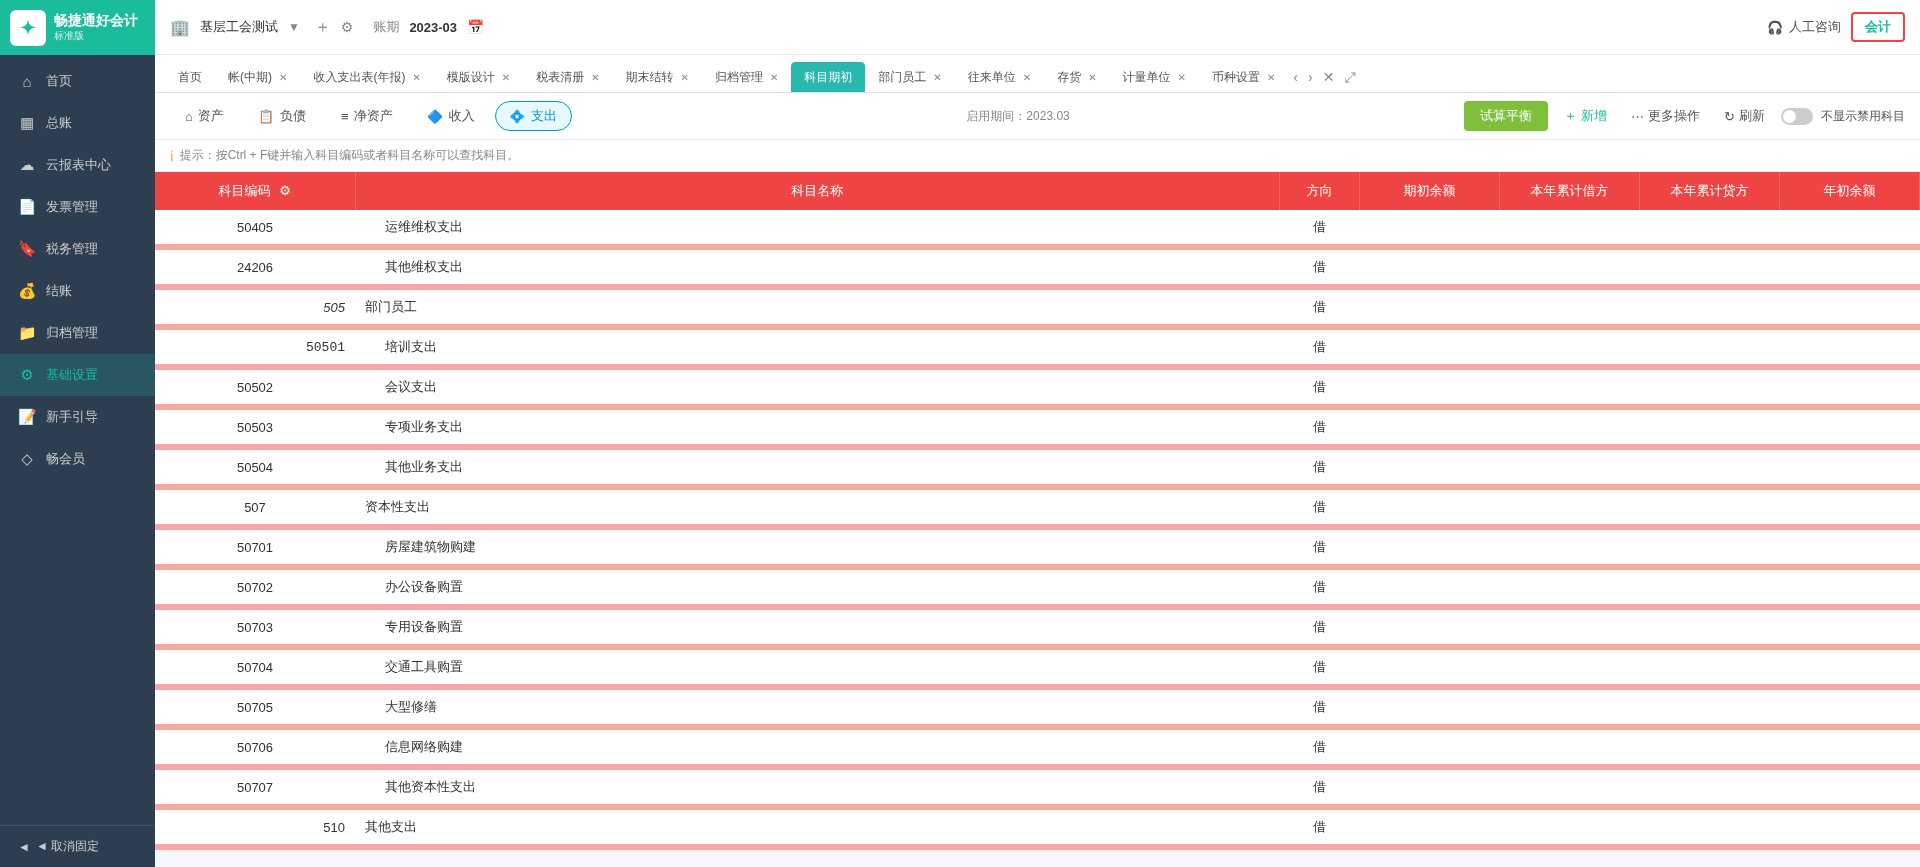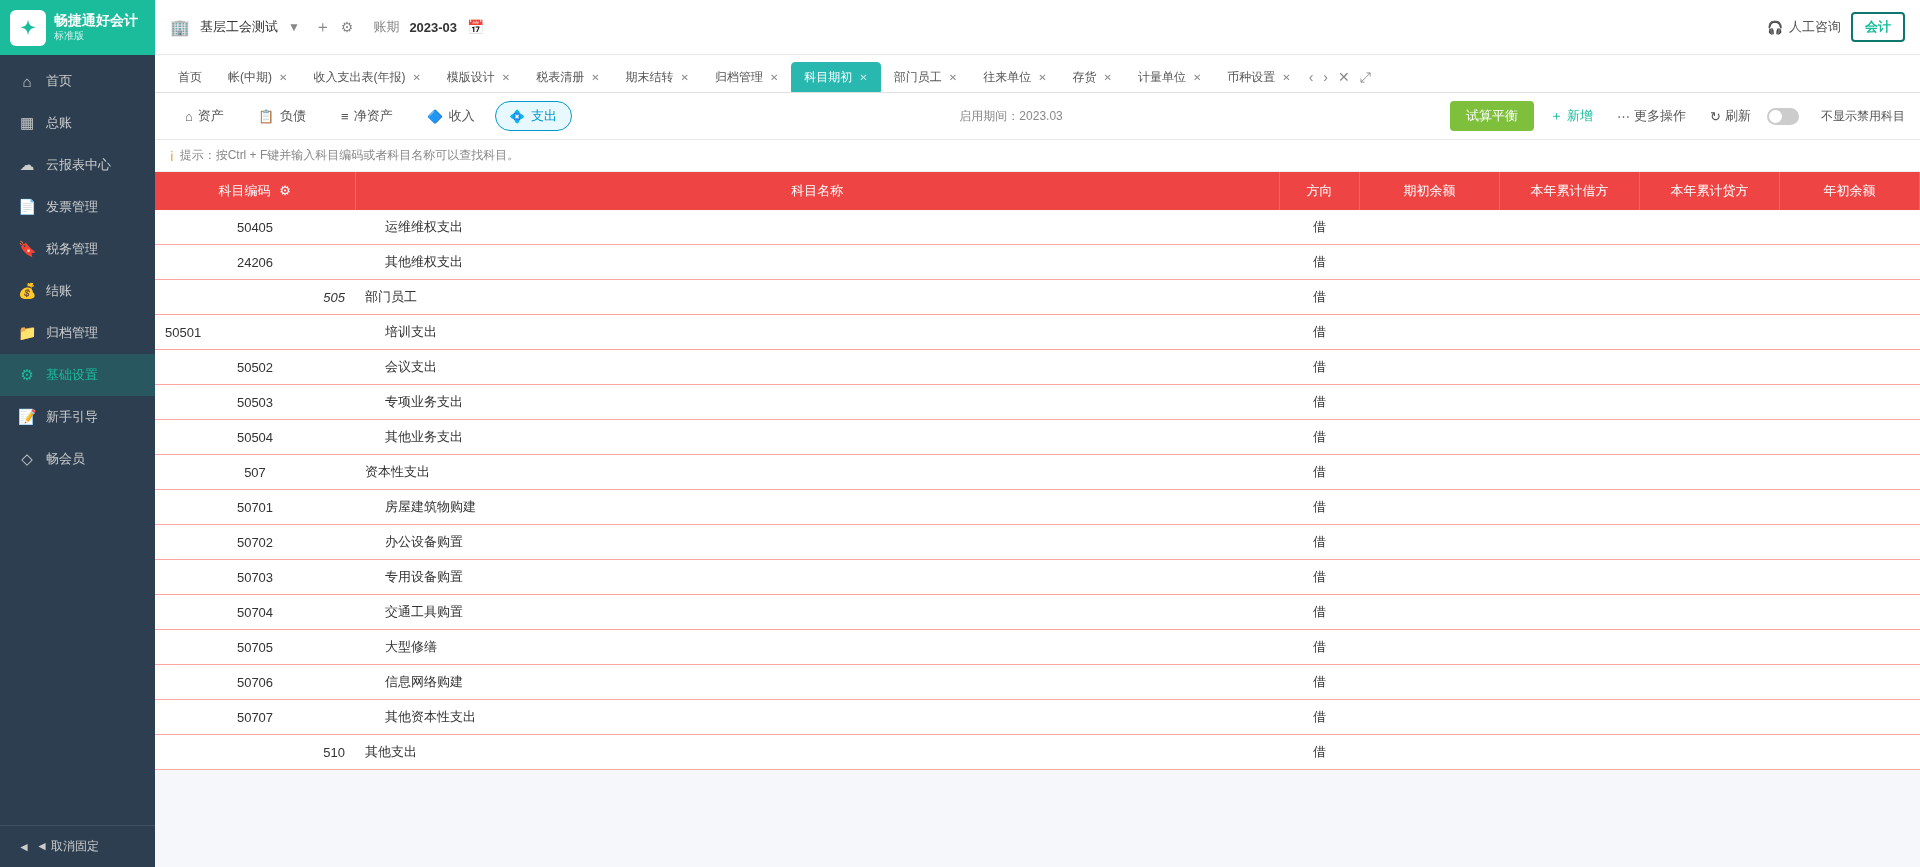--- a/index.html
+++ b/index.html
@@ -17,56 +17,56 @@
     .sidebar-item-icon { font-size: 15px; width: 18px; text-align: center; }
     .sidebar-footer { padding: 12px 18px; color: #ccc; font-size: 12px; display: flex; align-items: center; gap: 6px; cursor: pointer; border-top: 1px solid rgba(255,255,255,0.1); }
 
     
     .main { flex: 1; display: flex; flex-direction: column; height: 867px; overflow: hidden; }
 
     
     .topbar { background: white; height: 55px; display: flex; align-items: center; padding: 0 15px; gap: 10px; border-bottom: 1px solid #e8e8e8; flex-shrink: 0; }
     .topbar-right { margin-left: auto; display: flex; align-items: center; gap: 10px; }
     .btn-support { display: flex; align-items: center; gap: 5px; color: #555; font-size: 13px; cursor: pointer; }
-    .btn-accounting { border: 2px solid #0f766e; color: #1abc9c; padding: 4px 12px; border-radius: 4px; font-size: 13px; font-weight: bold; cursor: pointer; }
+    .btn-accounting { border: 2px solid #ef4444; color: #1abc9c; padding: 4px 12px; border-radius: 4px; font-size: 13px; font-weight: bold; cursor: pointer; }
 
     
     .tabbar { background: white; height: 38px; display: flex; align-items: flex-end; padding: 0 10px; border-bottom: 1px solid #e0e0e0; flex-shrink: 0; overflow: hidden; }
     .tab { display: flex; align-items: center; gap: 5px; padding: 6px 12px; font-size: 12px; color: #555; cursor: pointer; border-radius: 4px 4px 0 0; border: 1px solid transparent; white-space: nowrap; height: 30px; }
-    .tab.active { background: #29b8b0; color: white; border-color: #29b8b0; }
+    .tab.active { background: #29b8b0; color: white; border-color: #29b8b0; flex-direction: column; }
     .tab-close { font-size: 10px; color: inherit; opacity: 0.7; margin-left: 2px; }
     .tab-nav-btn { padding: 0 5px; color: #888; cursor: pointer; font-size: 14px; height: 30px; display: flex; align-items: center; }
 
     
     .content { flex: 1; display: flex; flex-direction: column; overflow: hidden; background: #f5f7fa; }
 
     
     .subtab-bar { background: white; padding: 8px 15px; display: flex; align-items: center; gap: 5px; border-bottom: 1px solid #e8e8e8; flex-shrink: 0; }
     .subtab { display: flex; align-items: center; gap: 5px; padding: 5px 14px; border-radius: 20px; font-size: 13px; cursor: pointer; color: #555; border: 1px solid transparent; }
     .subtab.active { background: #e8f8ff; color: #0099cc; border-color: #0099cc; }
     .period-label { margin-left: auto; color: #888; font-size: 12px; }
     .toolbar-right { margin-left: auto; display: flex; align-items: center; gap: 8px; }
     .btn-calc { background: #7ec03c; color: white; border: none; padding: 6px 16px; border-radius: 4px; font-size: 13px; cursor: pointer; white-space: nowrap; }
     .btn-add { display: flex; align-items: center; gap: 4px; color: #1abc9c; font-size: 13px; cursor: pointer; padding: 5px 8px; }
     .btn-more { display: flex; align-items: center; gap: 4px; color: #555; font-size: 13px; cursor: pointer; padding: 5px 8px; }
     .btn-refresh { display: flex; align-items: center; gap: 4px; color: #555; font-size: 13px; cursor: pointer; padding: 5px 8px; }
-    .toggle-label { display: flex; align-items: center; gap: 22px; font-size: 12px; color: #555; }
+    .toggle-label { display: flex; align-items: center; gap: 8px; font-size: 12px; color: #555; }
     .toggle { width: 32px; height: 17px; background: #ccc; border-radius: 10px; position: relative; cursor: pointer; }
     .toggle-knob { width: 13px; height: 13px; background: white; border-radius: 50%; position: absolute; top: 2px; left: 2px; }
 
     
     .tip-bar { background: white; padding: 6px 15px; font-size: 12px; color: #888; border-bottom: 1px solid #eee; display: flex; align-items: center; gap: 6px; flex-shrink: 0; }
     .tip-icon { color: #f0a040; font-size: 14px; }
 
     
     .table-wrap { flex: 1; overflow-y: auto; overflow-x: hidden; position: relative; }
     table { width: 100%; border-collapse: collapse; background: white; }
     thead tr { background: #ef4444; color: white; }
     thead th { padding: 10px 8px; font-size: 13px; font-weight: normal; text-align: center; border-right: 1px solid rgba(255,255,255,0.2); white-space: nowrap; }
-    tbody tr { border-bottom: 1px solid #fca5a5; }
+    tbody tr { border-bottom: 6px solid #fca5a5; }
     tbody td { padding: 8px 10px; font-size: 13px; color: #333; text-align: center; }
     tbody td:nth-child(2) { text-align: left; }
     .col-code { width: 200px; }
     .col-name { min-width: 300px; }
     .col-dir { width: 80px; }
     .col-num { width: 140px; }
     .gear-icon { color: white; font-size: 13px; margin-left: 5px; }
 
     
     .table-wrap::-webkit-scrollbar { width: 8px; }
@@ -313,21 +313,21 @@
             <tr>
     <td style="text-align:right;font-style:italic;">505</td>
     <td style="">部门员工</td>
     <td>借</td>
     <td></td>
     <td></td>
     <td></td>
     <td></td>
   </tr>
             <tr>
-    <td style="text-align:left;">50501</td>
+    <td style="text-align:right;font-family:Liberation Mono, monospace;">50501</td>
     <td style="padding-left:30px;">培训支出</td>
     <td>借</td>
     <td></td>
     <td></td>
     <td></td>
     <td></td>
   </tr>
             <tr>
     <td style="text-align:center;">50502</td>
     <td style="padding-left:30px;">会议支出</td>

